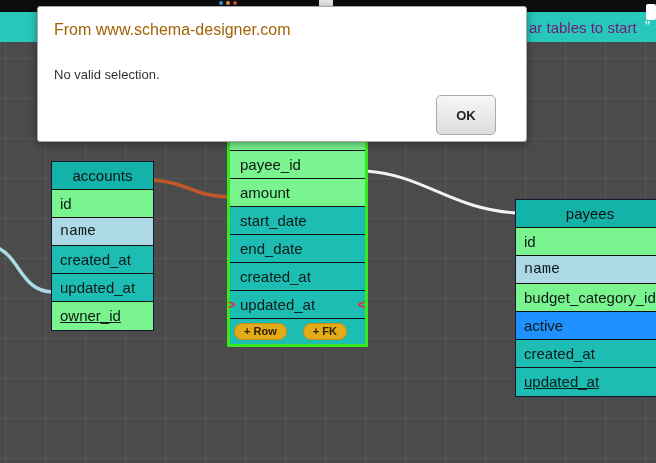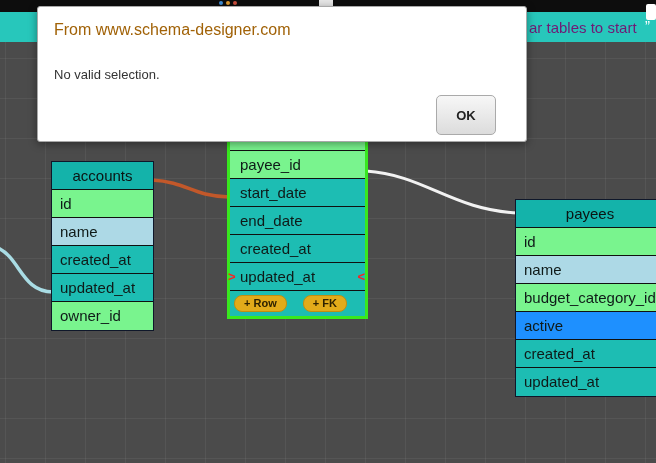--- a/index.html
+++ b/index.html
@@ -33,24 +33,24 @@
             z-index:1; }
 
   .wires { position:absolute; left:0; top:0; width:656px; height:463px; z-index:2; pointer-events:none; }
 
   
   .etable { position:absolute; z-index:3; border:1px solid #0f172a; background:#1d4ed8;margin-top:28px; }
   .etable .hdr { height:28px; line-height:28px; text-align:center; font-size:15px;
                  color:#0b1413; background:#14b3aa; border-bottom:1px solid #101010; }
   .etable .row { height:28px; line-height:28px; padding-left:8px; font-size:15px;
                  color:#0f1a18; border-bottom:1px solid #101010; white-space:nowrap; }
-  .etable .row:last-child { border-bottom:none; }
+  .etable .row:last-child { border-bottom:none;text-decoration:underline; }
   .c-green { background:#79f48e; }
   .c-teal  { background:#1dbdb3; }
-  .c-lblue { background:#add9e6; }
+  .c-lblue { background:#add9e6;font-family:Liberation Mono, monospace; }
   .c-blue  { background:#1e90ff; }
 
   .t-accounts { left:51px; top:133px; width:103px; }
   .t-payees   { left:515px; top:171px; width:150px; }
 
   .t-selected { position:absolute; left:227px; top:120px; width:141px; z-index:3;
                 border:3px solid #38e81f; background:#38e81f; }
   .t-selected .row { height:28px; line-height:28px; padding-left:10px; font-size:15px;
                      color:#0f1a18; border-bottom:1px solid #101010; white-space:nowrap;
                      position:relative; }
@@ -103,20 +103,21 @@
   <div class="row c-green">id</div>
   <div class="row c-lblue">name</div>
   <div class="row c-teal">created_at</div>
   <div class="row c-teal">updated_at</div>
   <div class="row c-green">owner_id</div>
 </div>
 
 <div class="t-selected">
   <div class="row c-green">id</div>
   <div class="row c-green">payee_id</div>
+  <div class="row c-green">amount</div>
   <div class="row c-teal">start_date</div>
   <div class="row c-teal">end_date</div>
   <div class="row c-teal">created_at</div>
   <div class="row c-teal">
     <span class="marker marker-l">&gt;</span><span>updated_at</span>
     <span class="marker marker-r">&lt;</span>
   </div>
   <div class="footer">
     <span class="chip chip-row">+ Row</span>
     <span class="chip chip-fk">+ FK</span>

